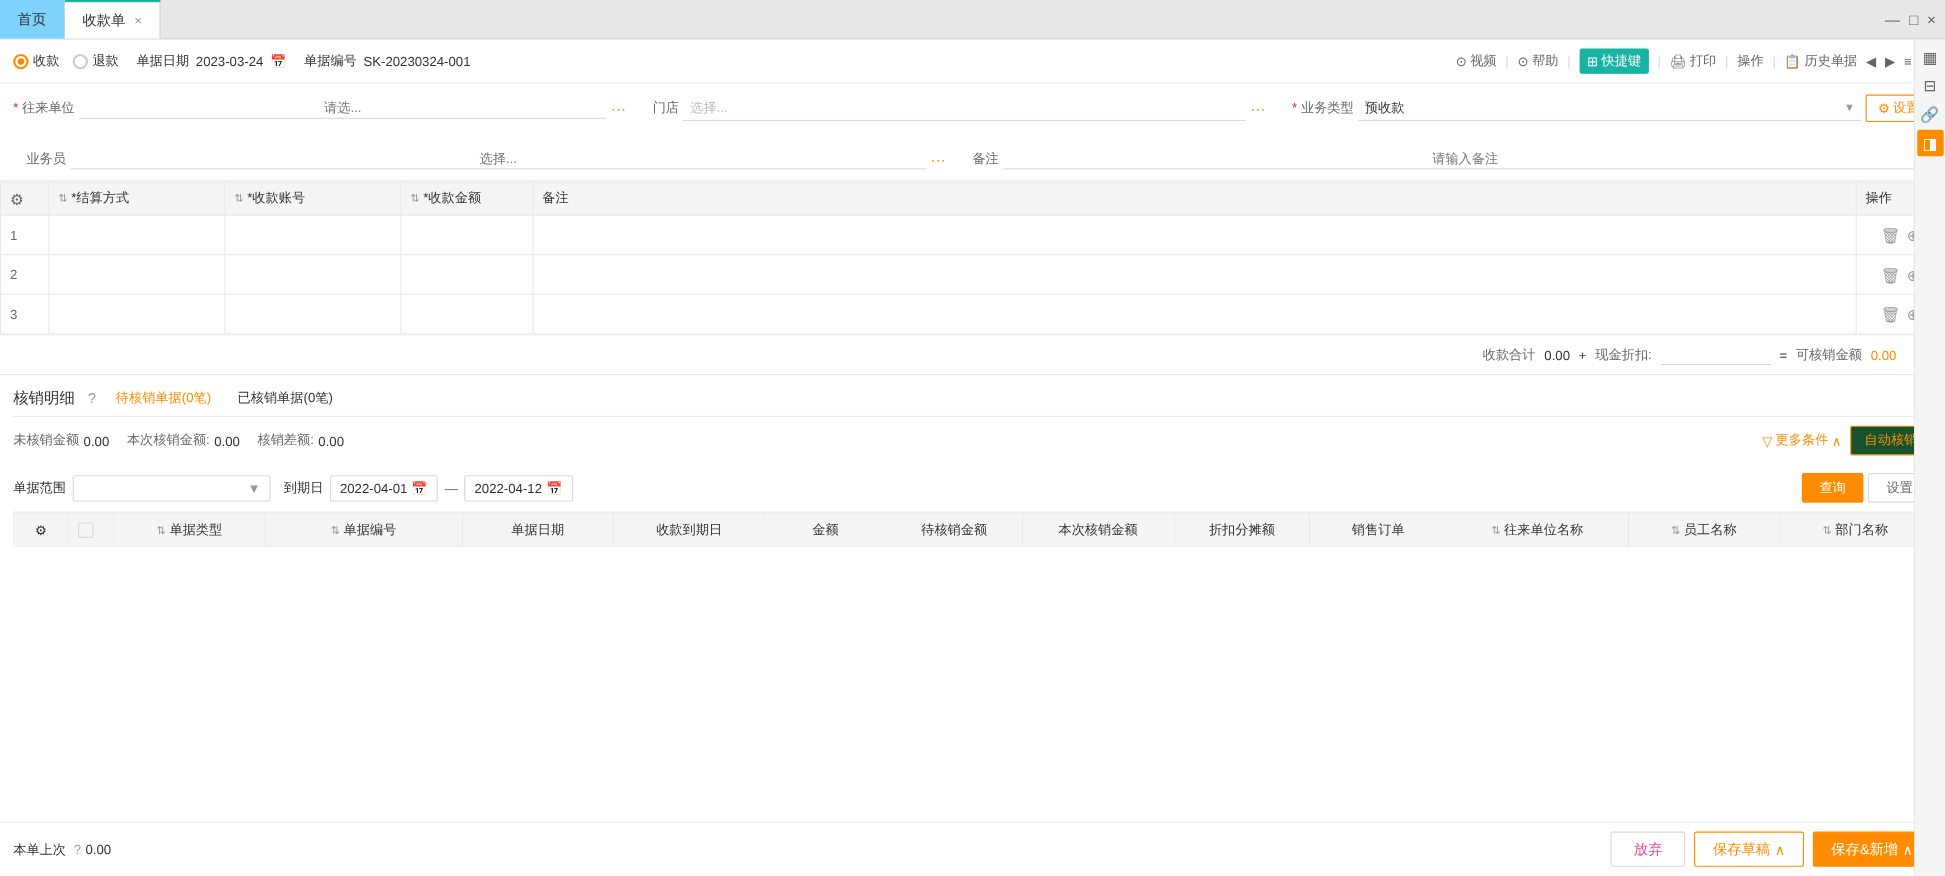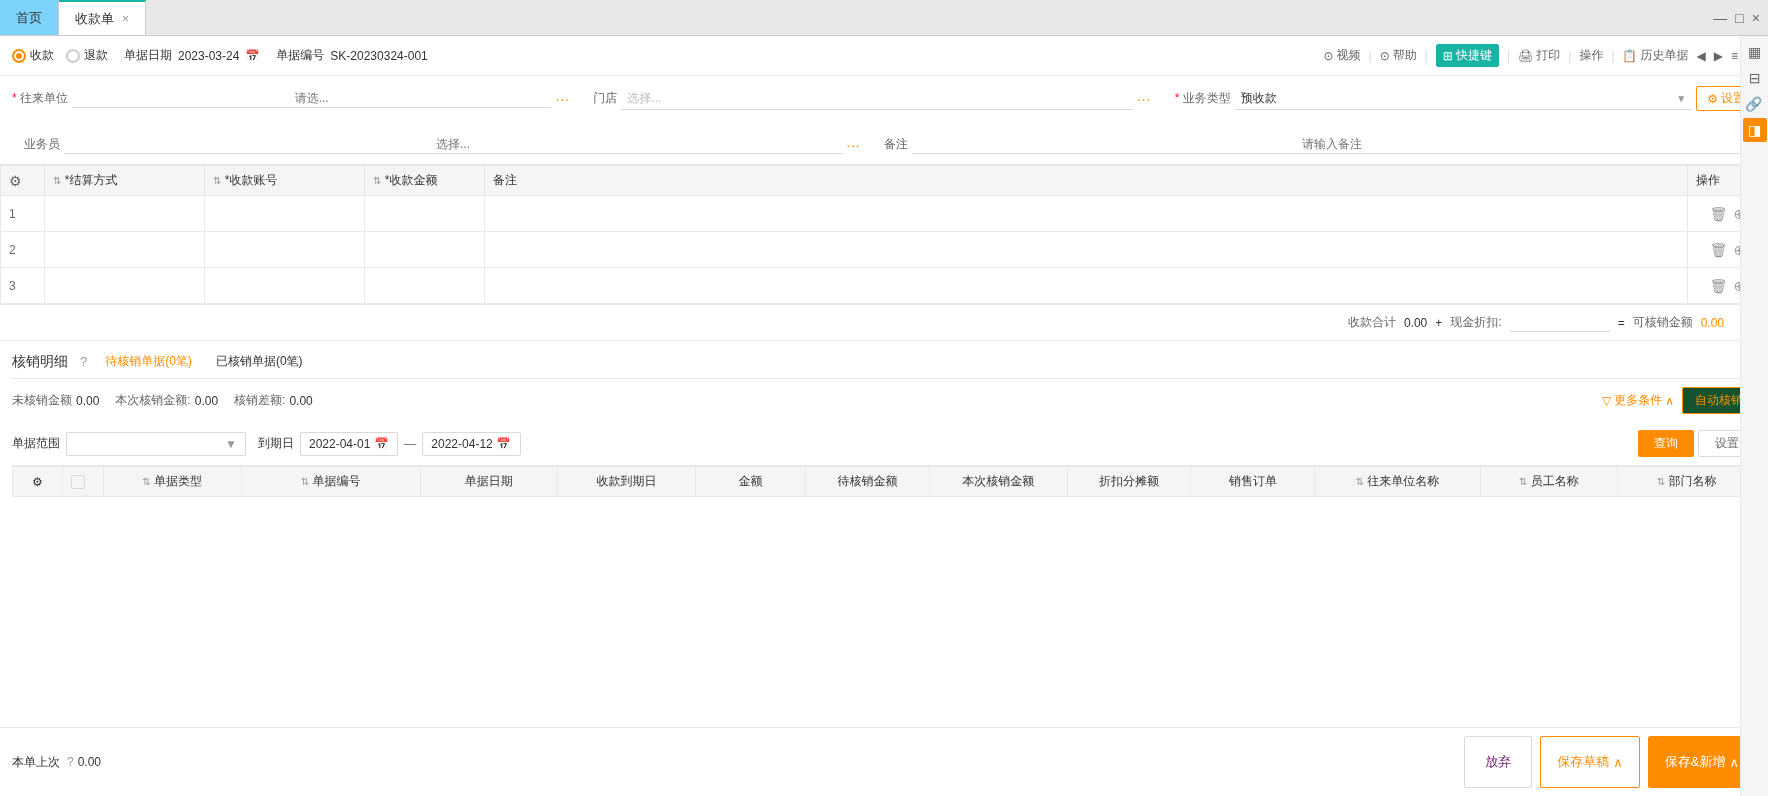--- a/index.html
+++ b/index.html
@@ -211,22 +211,22 @@
     
     .footer {
       display: flex; align-items: center; padding: 8px 12px;
       border-top: 1px solid #e8e8e8; background: #fff; flex-shrink: 0;
     }
     .footer-info { display: flex; align-items: center; gap: 4px; font-size: 12px; color: #333; }
     .footer-help { color: #999; cursor: pointer; margin-left: 3px; }
     .footer-spacer { flex: 1; }
     .footer-actions { display: flex; gap: 8px; }
     .btn-discard {
-      background: #fff; border: 1px solid #d9d9d9; color: #701a75;
-      padding: 16px 20px; border-radius: 2px; cursor: pointer; font-size: 13px;
+      background: #fff; border: 1px solid #d9d9d9; color: #ec4899;
+      padding: 6px 20px; border-radius: 2px; cursor: pointer; font-size: 13px;
     }
     .btn-draft {
       background: #fff; border: 1px solid #ff8c00; color: #ff8c00;
       padding: 6px 16px; border-radius: 2px; cursor: pointer; font-size: 13px;
       display: flex; align-items: center; gap: 4px;
     }
     .btn-save-new {
       background: #ff8c00; border: 1px solid #ff8c00; color: #fff;
       padding: 6px 16px; border-radius: 2px; cursor: pointer; font-size: 13px;
       display: flex; align-items: center; gap: 4px;

